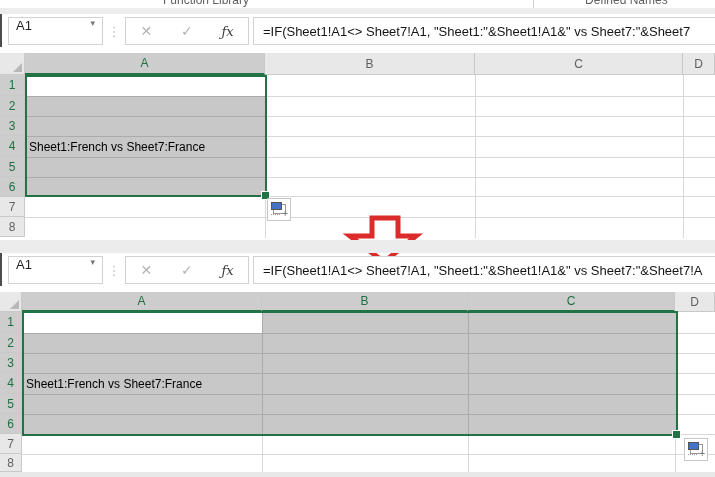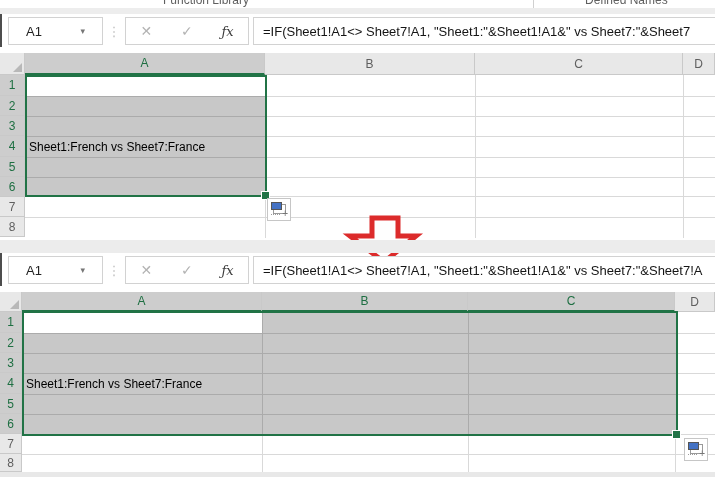--- a/index.html
+++ b/index.html
@@ -6,22 +6,22 @@
   body{width:715px;height:477px;position:relative;overflow:hidden;background:#fff;
        font-family:"Liberation Sans",sans-serif;}
   .abs{position:absolute}
   .hline{position:absolute;height:1px;background:#D9D9D9}
   .vline{position:absolute;width:1px;background:#D9D9D9}
   .hline.dark{background:#ABABAB}
   .vline.dark{background:#ABABAB}
   .strip{position:absolute;left:0;width:715px}
   .leftedge{position:absolute;left:0;width:2px;background:#4d4d4d}
   .ribbonlbl{position:absolute;font-size:12px;color:#5f5f5f;white-space:nowrap}
-  .namebox{position:absolute;background:#fff;border:1px solid #D2D2D2;display:flex;align-items:center;
-           justify-content:space-between;font-size:13px;color:#222;padding:0 17px;box-sizing:border-box}
+  .namebox{position:absolute;background:#fff;border:1px solid #D2D2D2;display:flex;
+           justify-content:space-between;font-size:13px;color:#222;padding:0 7px;box-sizing:border-box}
   .nb-arrow{color:#767676;font-size:9px}
   .dots{position:absolute;color:#BFBFBF;font-size:13px;display:flex;align-items:center;justify-content:center}
   .btnbox{position:absolute;background:#fff;border:1px solid #D2D2D2;display:flex;align-items:center;
           justify-content:space-around;box-sizing:border-box}
   .fbtn{color:#B3B3B3;font-size:14px}
   .fxbtn{font-family:"DejaVu Serif",serif;font-style:italic;font-size:13px;color:#3c3c3c}
   .fbox{position:absolute;background:#fff;border:1px solid #D2D2D2;display:flex;align-items:center;
         padding-left:9px;font-size:13px;color:#151515;white-space:nowrap;overflow:hidden;box-sizing:border-box}
   .corner{position:absolute;background:#E8E8E8;border-right:1px solid #C9C9C9;border-bottom:1px solid #C9C9C9;box-sizing:border-box}
   .corner-tri{position:absolute;right:2px;bottom:2px;width:0;height:0;border-left:9px solid transparent;border-bottom:9px solid #B8B8B8}

